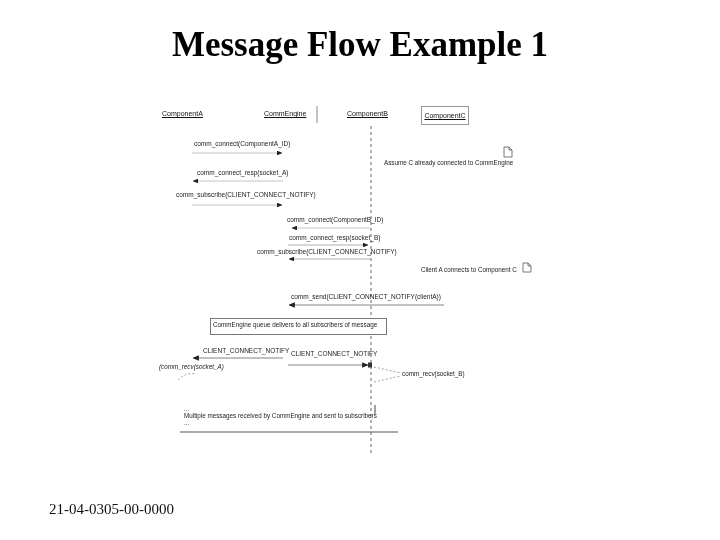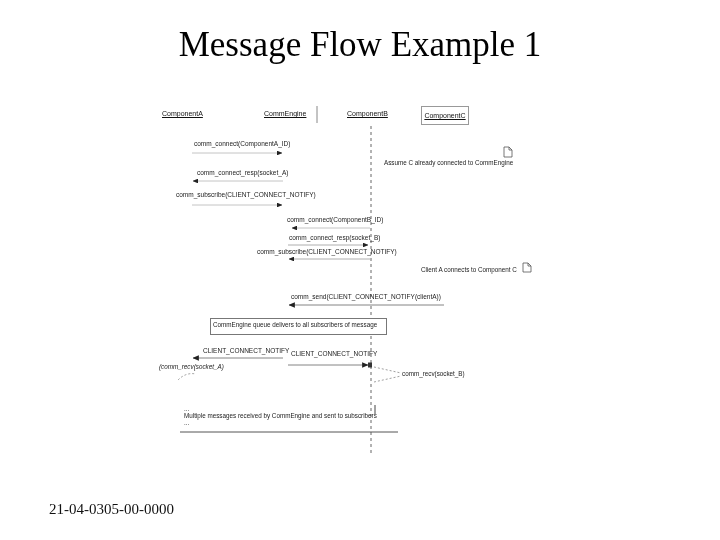--- a/index.html
+++ b/index.html
@@ -1,21 +1,21 @@
 <!DOCTYPE html>
 <html><head>
 <meta charset="utf-8">
 <style>
   * { margin:0; padding:0; box-sizing:border-box; }
   html,body { width:720px; height:540px; background:#ffffff; }
   body { font-family:"Liberation Sans", sans-serif; position:relative; overflow:hidden; }
   .slide { position:absolute; left:0; top:0; width:720px; height:540px; background:#fff; }
   .title {
     position:absolute; left:0; right:0; top:25px; text-align:center;
-    font-family:"Liberation Serif", serif; font-weight:normal; font-size:35px; color:#000;
+    font-family:"Liberation Serif", serif; font-weight:bold; font-size:35px; color:#000;
   }
   .footer {
     position:absolute; left:49px; top:501px;
     font-family:"Liberation Serif", serif; font-size:15px; color:#111;
   }
   .overlay { position:absolute; left:0; top:0; pointer-events:none; }
   .actor {
     position:absolute; font-size:7px; color:#111; white-space:nowrap;
     text-decoration:underline;
   }

